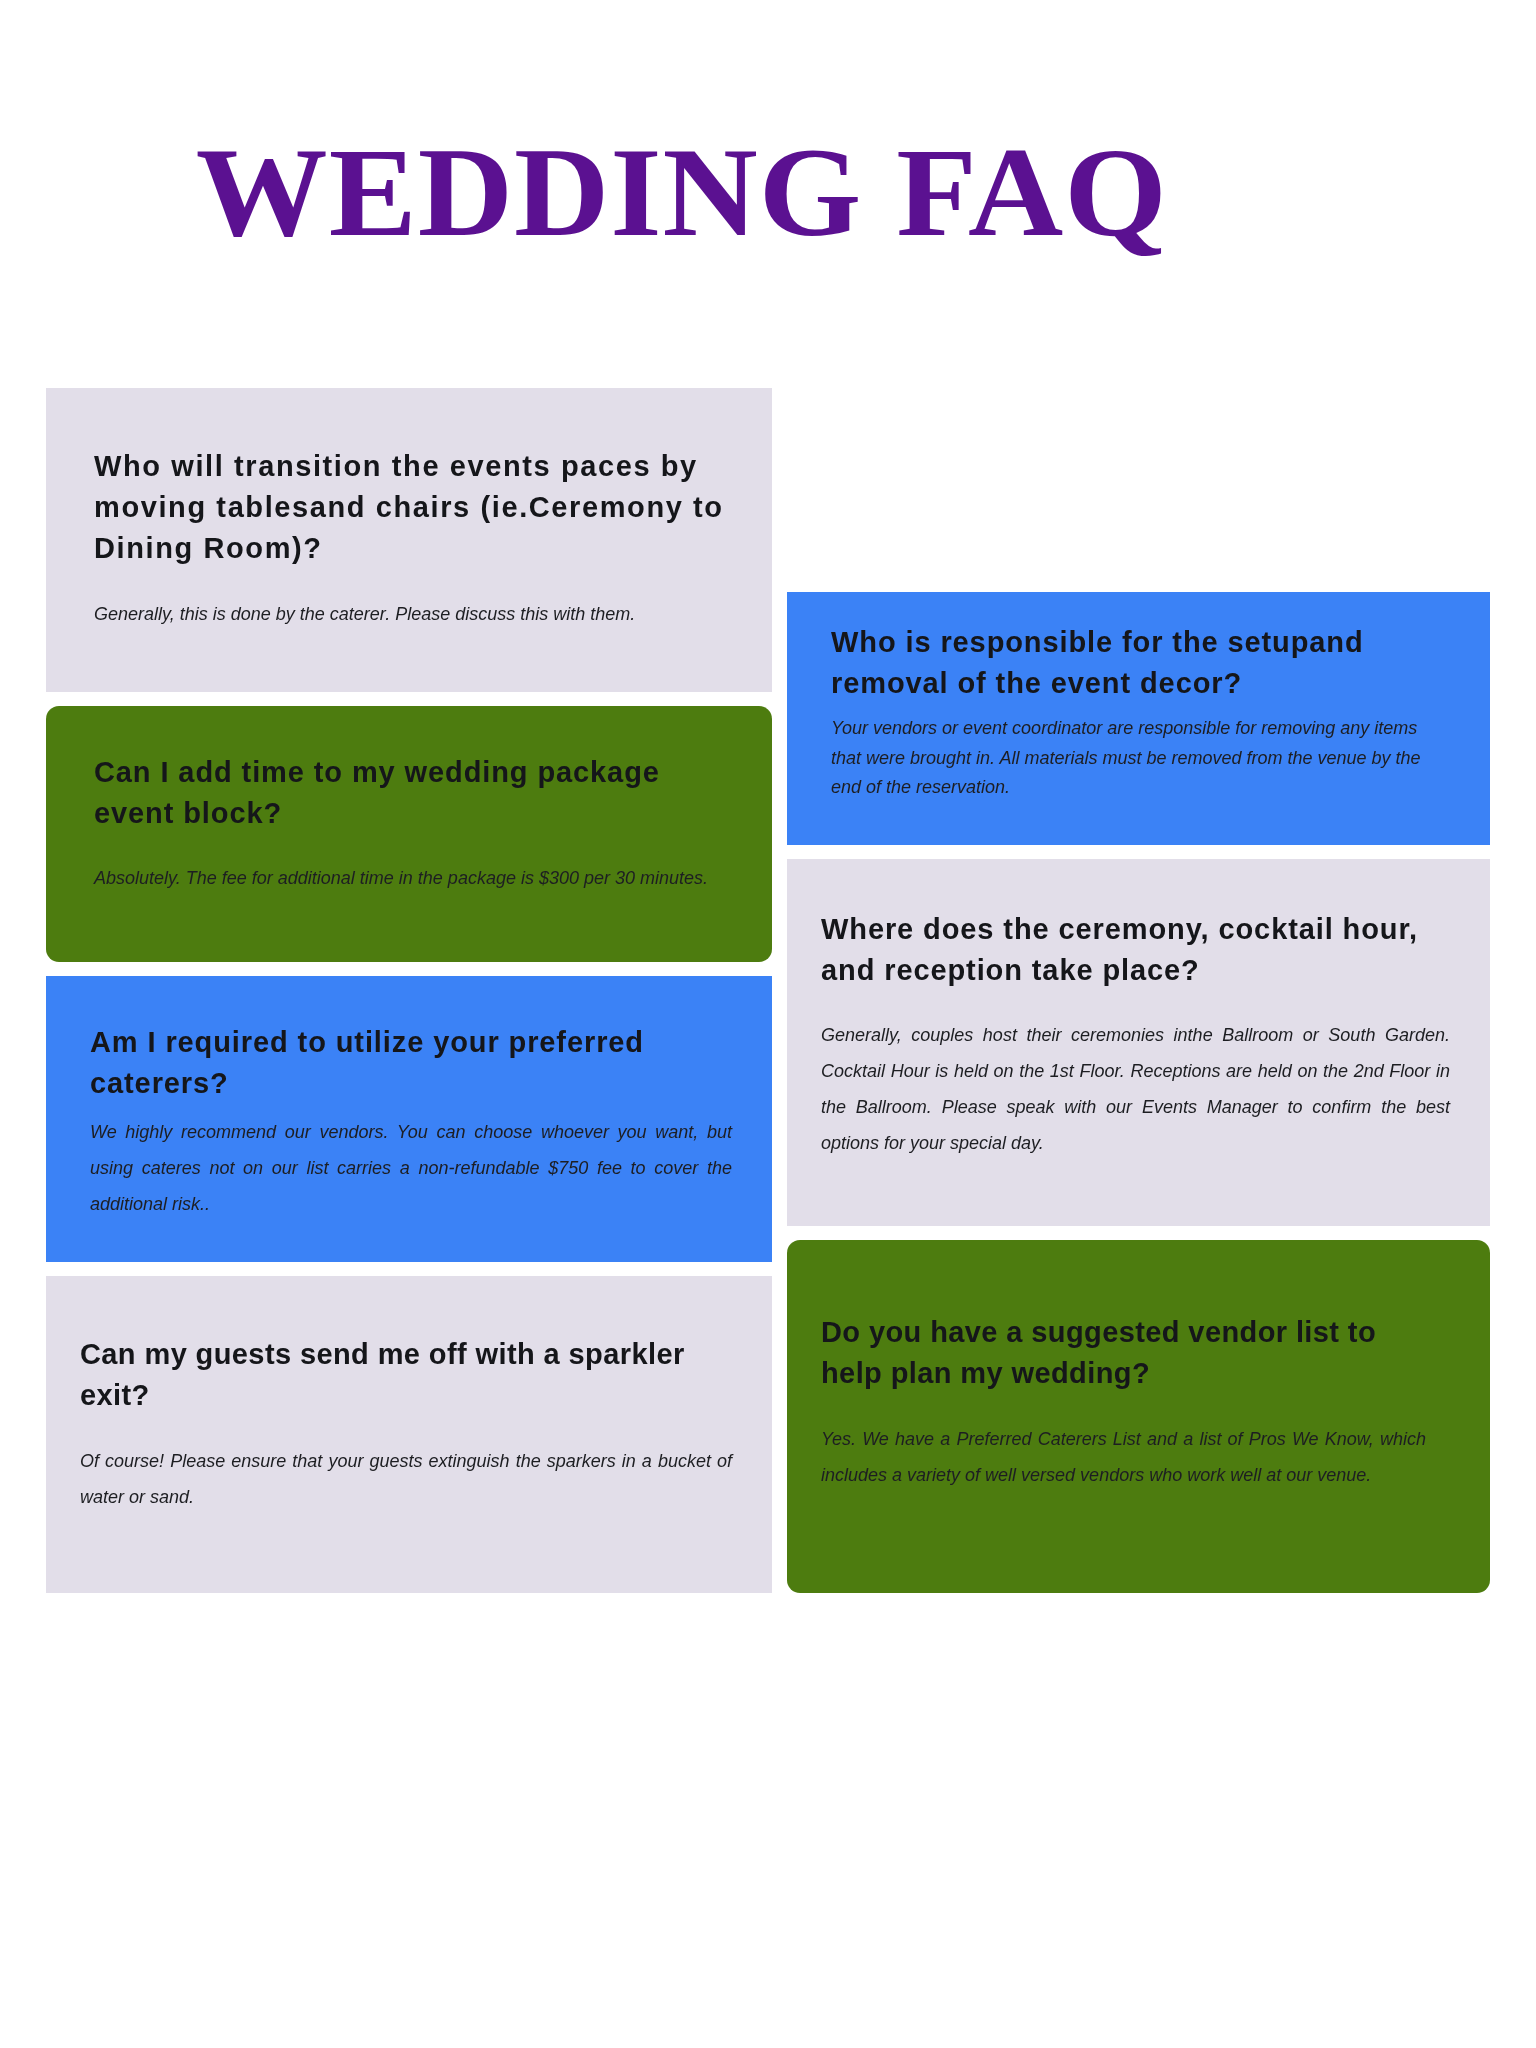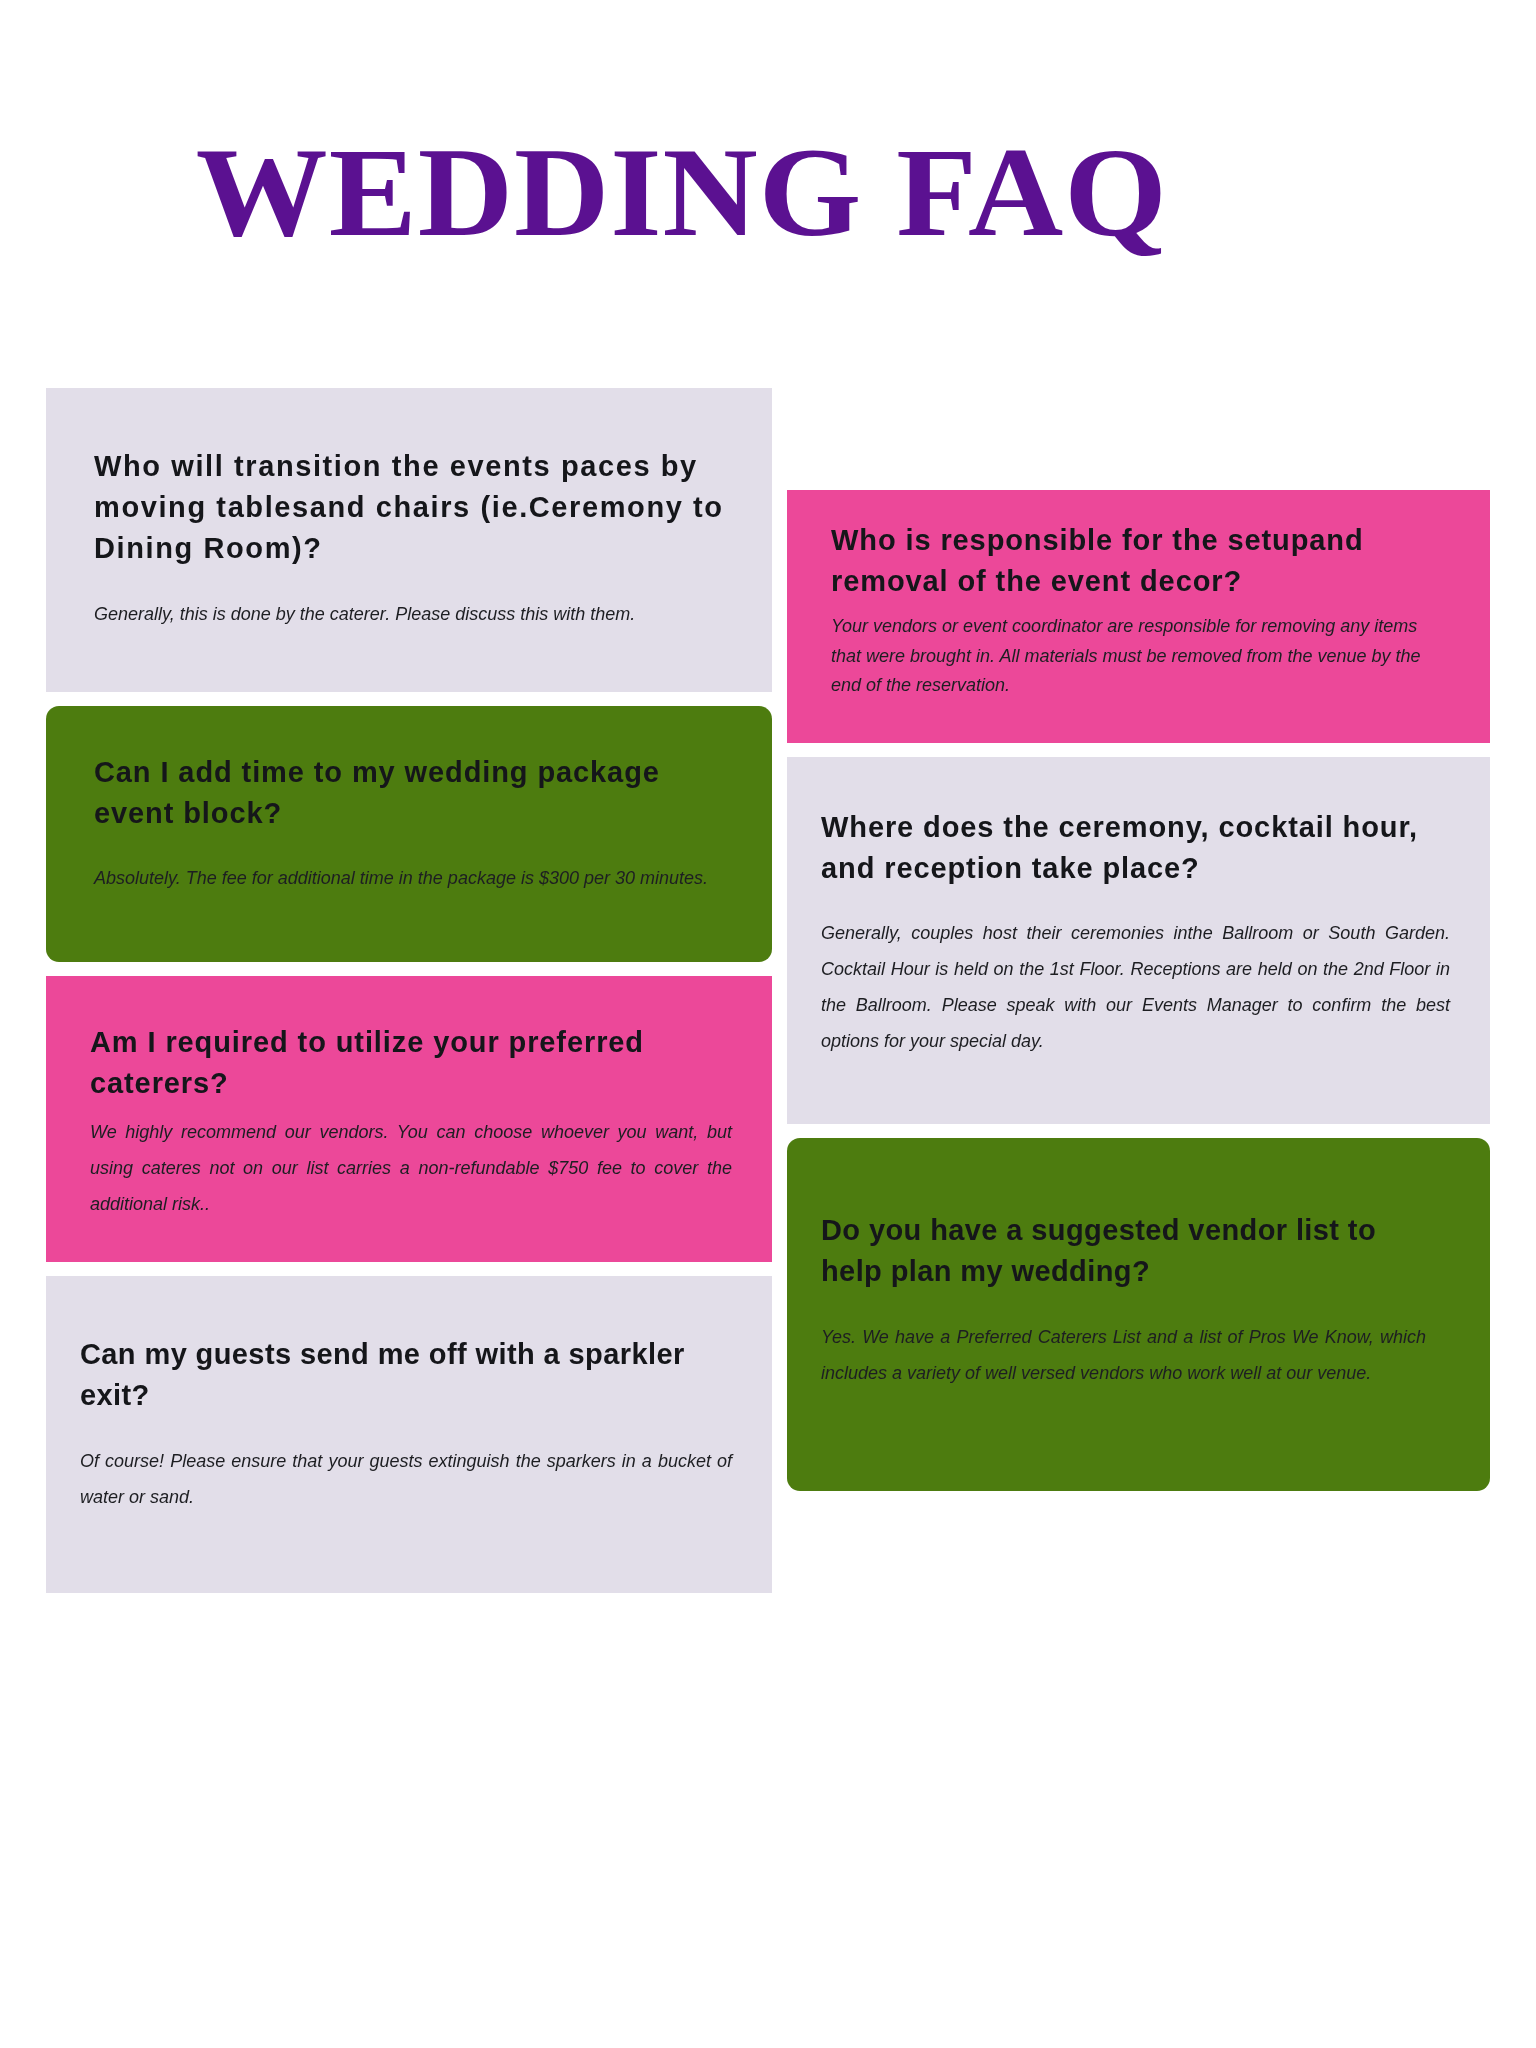--- a/index.html
+++ b/index.html
@@ -39,38 +39,38 @@
   }
 
   
   .columns {
     position: absolute;
     top: 388px;
     left: 46px;
     width: 1444px;
     display: flex;
     gap: 15px;
-    align-items: center;
+    align-items: flex-end;
   }
   .col {
     display: flex;
     flex-direction: column;
     gap: 14px;
   }
   .col-left  { width: 726px; }
   .col-right { width: 703px; }
 
   
   .card {
     box-sizing: border-box;
     padding: 44px 38px 44px 48px;
   }
   .bg-lavender { background: #E2DEE9; }
   .bg-gray     { background: #4d7c0f; border-radius: 13px; }
-  .bg-offwhite { background: #ec4899; }
+  .bg-offwhite { background: #3b82f6; }
 
   .q {
     margin: 0 0 10px 0;
     font-family: "Liberation Sans", sans-serif;
     font-weight: 700;
     font-size: 29px;
     line-height: 1.42;
     letter-spacing: 1.6px;
     color: #15161a;
   }

